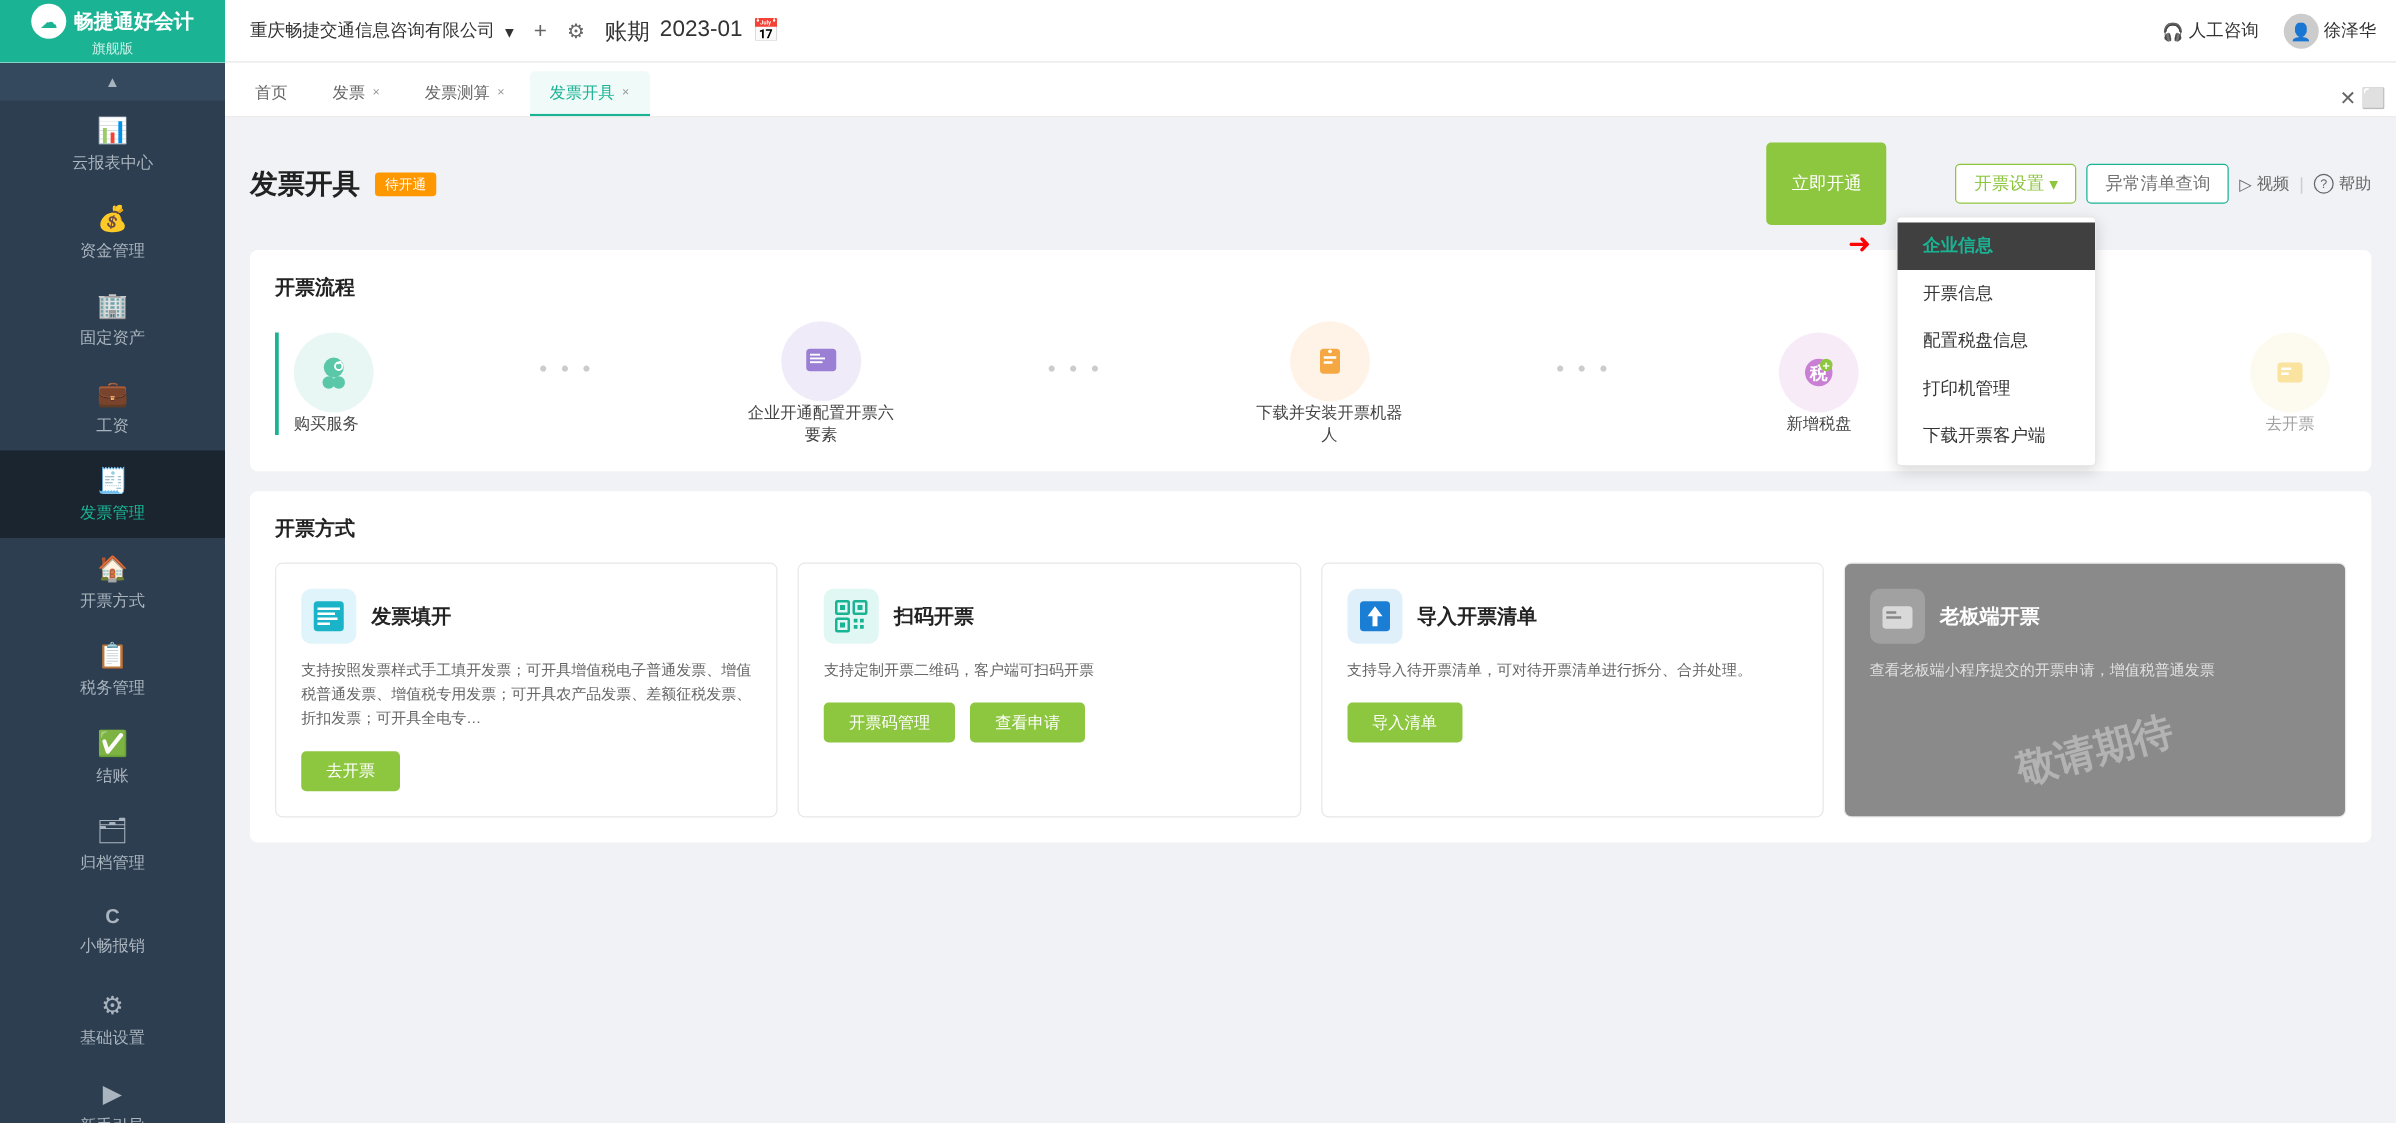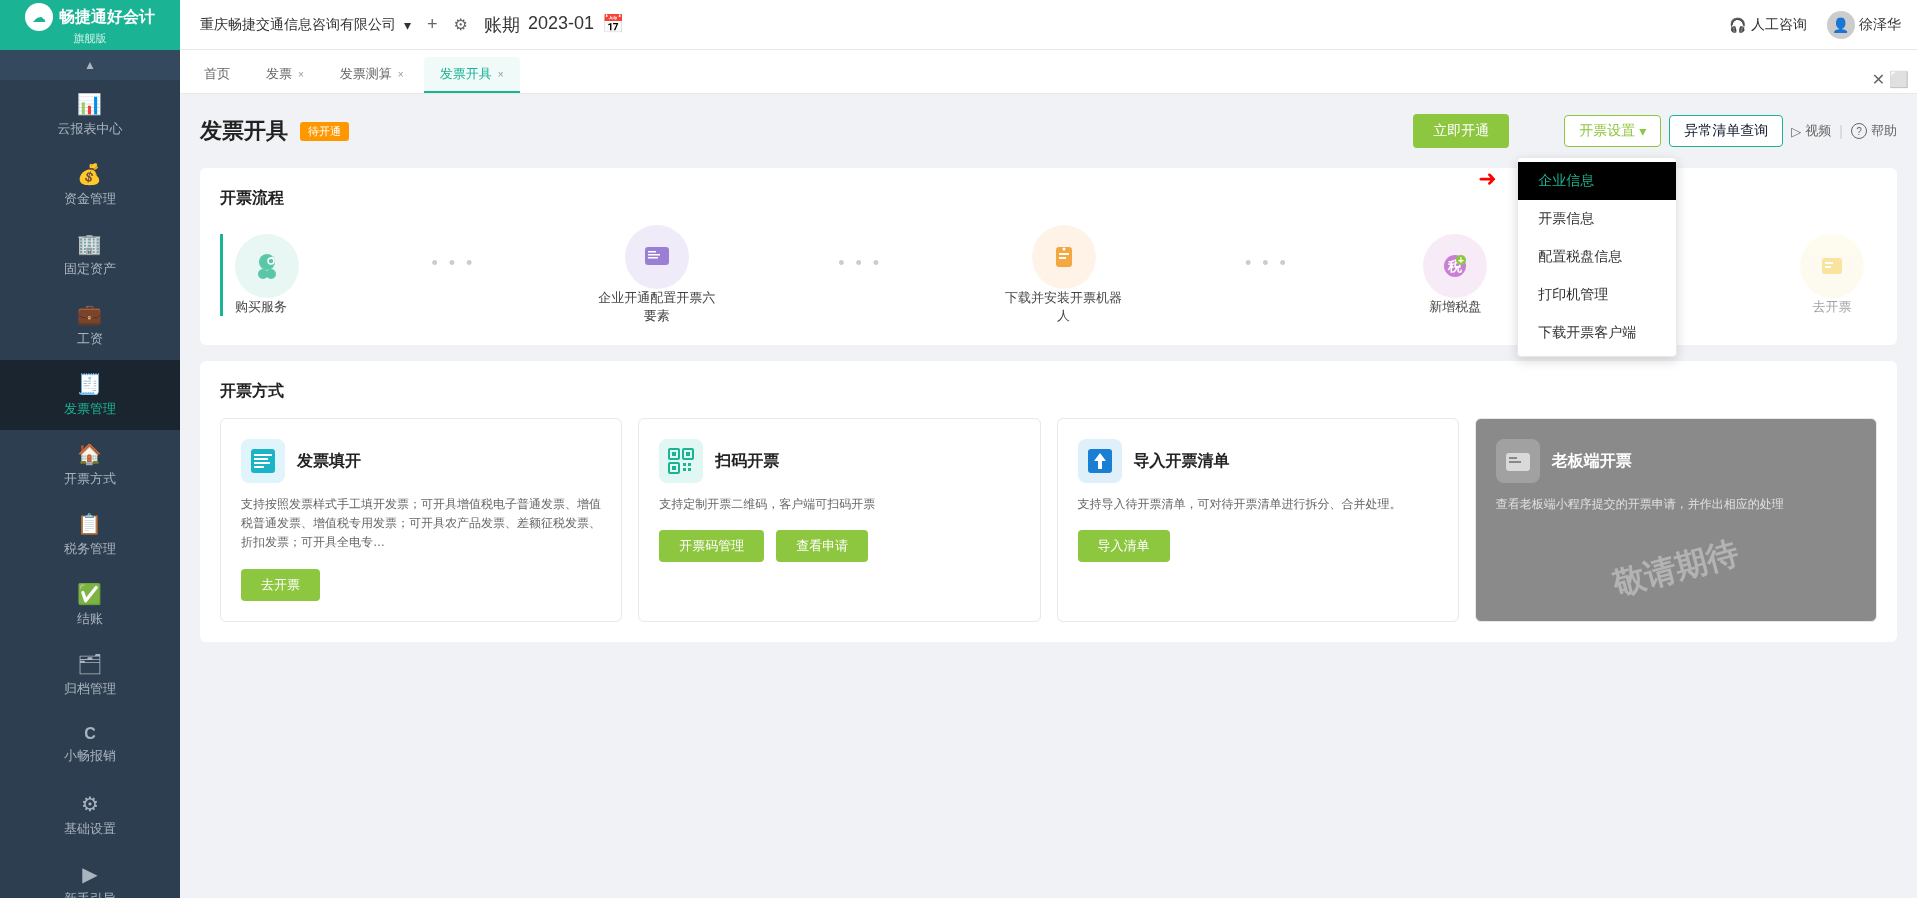--- a/index.html
+++ b/index.html
@@ -164,40 +164,40 @@
       display: flex;
       align-items: center;
       gap: 8px;
     }
 
     
     .btn-primary {
       background: #8dc63f;
       color: #fff;
       border: none;
-      padding: 8px 20px;
+      padding: 24px 20px;
       border-radius: 4px;
       cursor: pointer;
       font-size: 14px;
     }
     .btn-outline-green {
       background: #fff;
       color: #8dc63f;
       border: 1.5px solid #8dc63f;
       padding: 6px 14px;
       border-radius: 4px;
       cursor: pointer;
       font-size: 14px;
       display: flex;
       align-items: center;
       gap: 4px;
     }
     .btn-outline-blue {
       background: #fff;
-      color: #0f172a;
+      color: #737373;
       border: 1.5px solid #1ab394;
       padding: 6px 14px;
       border-radius: 4px;
       cursor: pointer;
       font-size: 14px;
       display: flex;
       align-items: center;
       gap: 4px;
     }
     .btn-help {
@@ -308,21 +308,21 @@
       z-index: 1000;
       min-width: 160px;
       padding: 4px 0;
     }
     .dropdown-item {
       padding: 10px 20px;
       cursor: pointer;
       color: #333;
       font-size: 14px;
     }
-    .dropdown-item.active { background: #000000; color: #1ab394; }
+    .dropdown-item.active { background: #404040; color: #1ab394; font-weight: bold; }
     .dropdown-wrapper {
       position: relative;
       display: inline-block;
       padding-left: 47px;
     }
 
     
     .sidebar::-webkit-scrollbar { width: 4px; }
     .sidebar::-webkit-scrollbar-track { background: transparent; }
     .sidebar::-webkit-scrollbar-thumb { background: #4a6070; border-radius: 2px; }
@@ -629,20 +629,20 @@
         <div class="method-card-header">
           <div class="method-icon" style="background:rgba(255,255,255,0.2);">
             <svg width="32" height="32" viewBox="0 0 32 32">
                 <rect x="4" y="8" width="24" height="18" rx="3" fill="rgba(255,255,255,0.6)"></rect>
                 <rect x="7" y="12" width="8" height="2" fill="#888"></rect>
                 <rect x="7" y="16" width="12" height="2" fill="#888"></rect>
               </svg>
           </div>
           <span class="method-title" style="color:#fff;">老板端开票</span>
         </div>
-        <div class="method-desc" style="color:#e0e0e0;">查看老板端小程序提交的开票申请，并作出相应的处理</div>
+        <div class="method-desc" style="color:#e0e0e0;">查看老板端小程序提交的开票申请，增值税普通发票</div>
 
         <div style="position:absolute;bottom:30px;left:50%;transform:translateX(-50%) rotate(-15deg);font-size:32px;font-weight:bold;color:rgba(255,255,255,0.35);pointer-events:none;white-space:nowrap;">敬请期待</div>
       </div>
 
     </div>
   </div>
 </div>
 
 </body></html>

